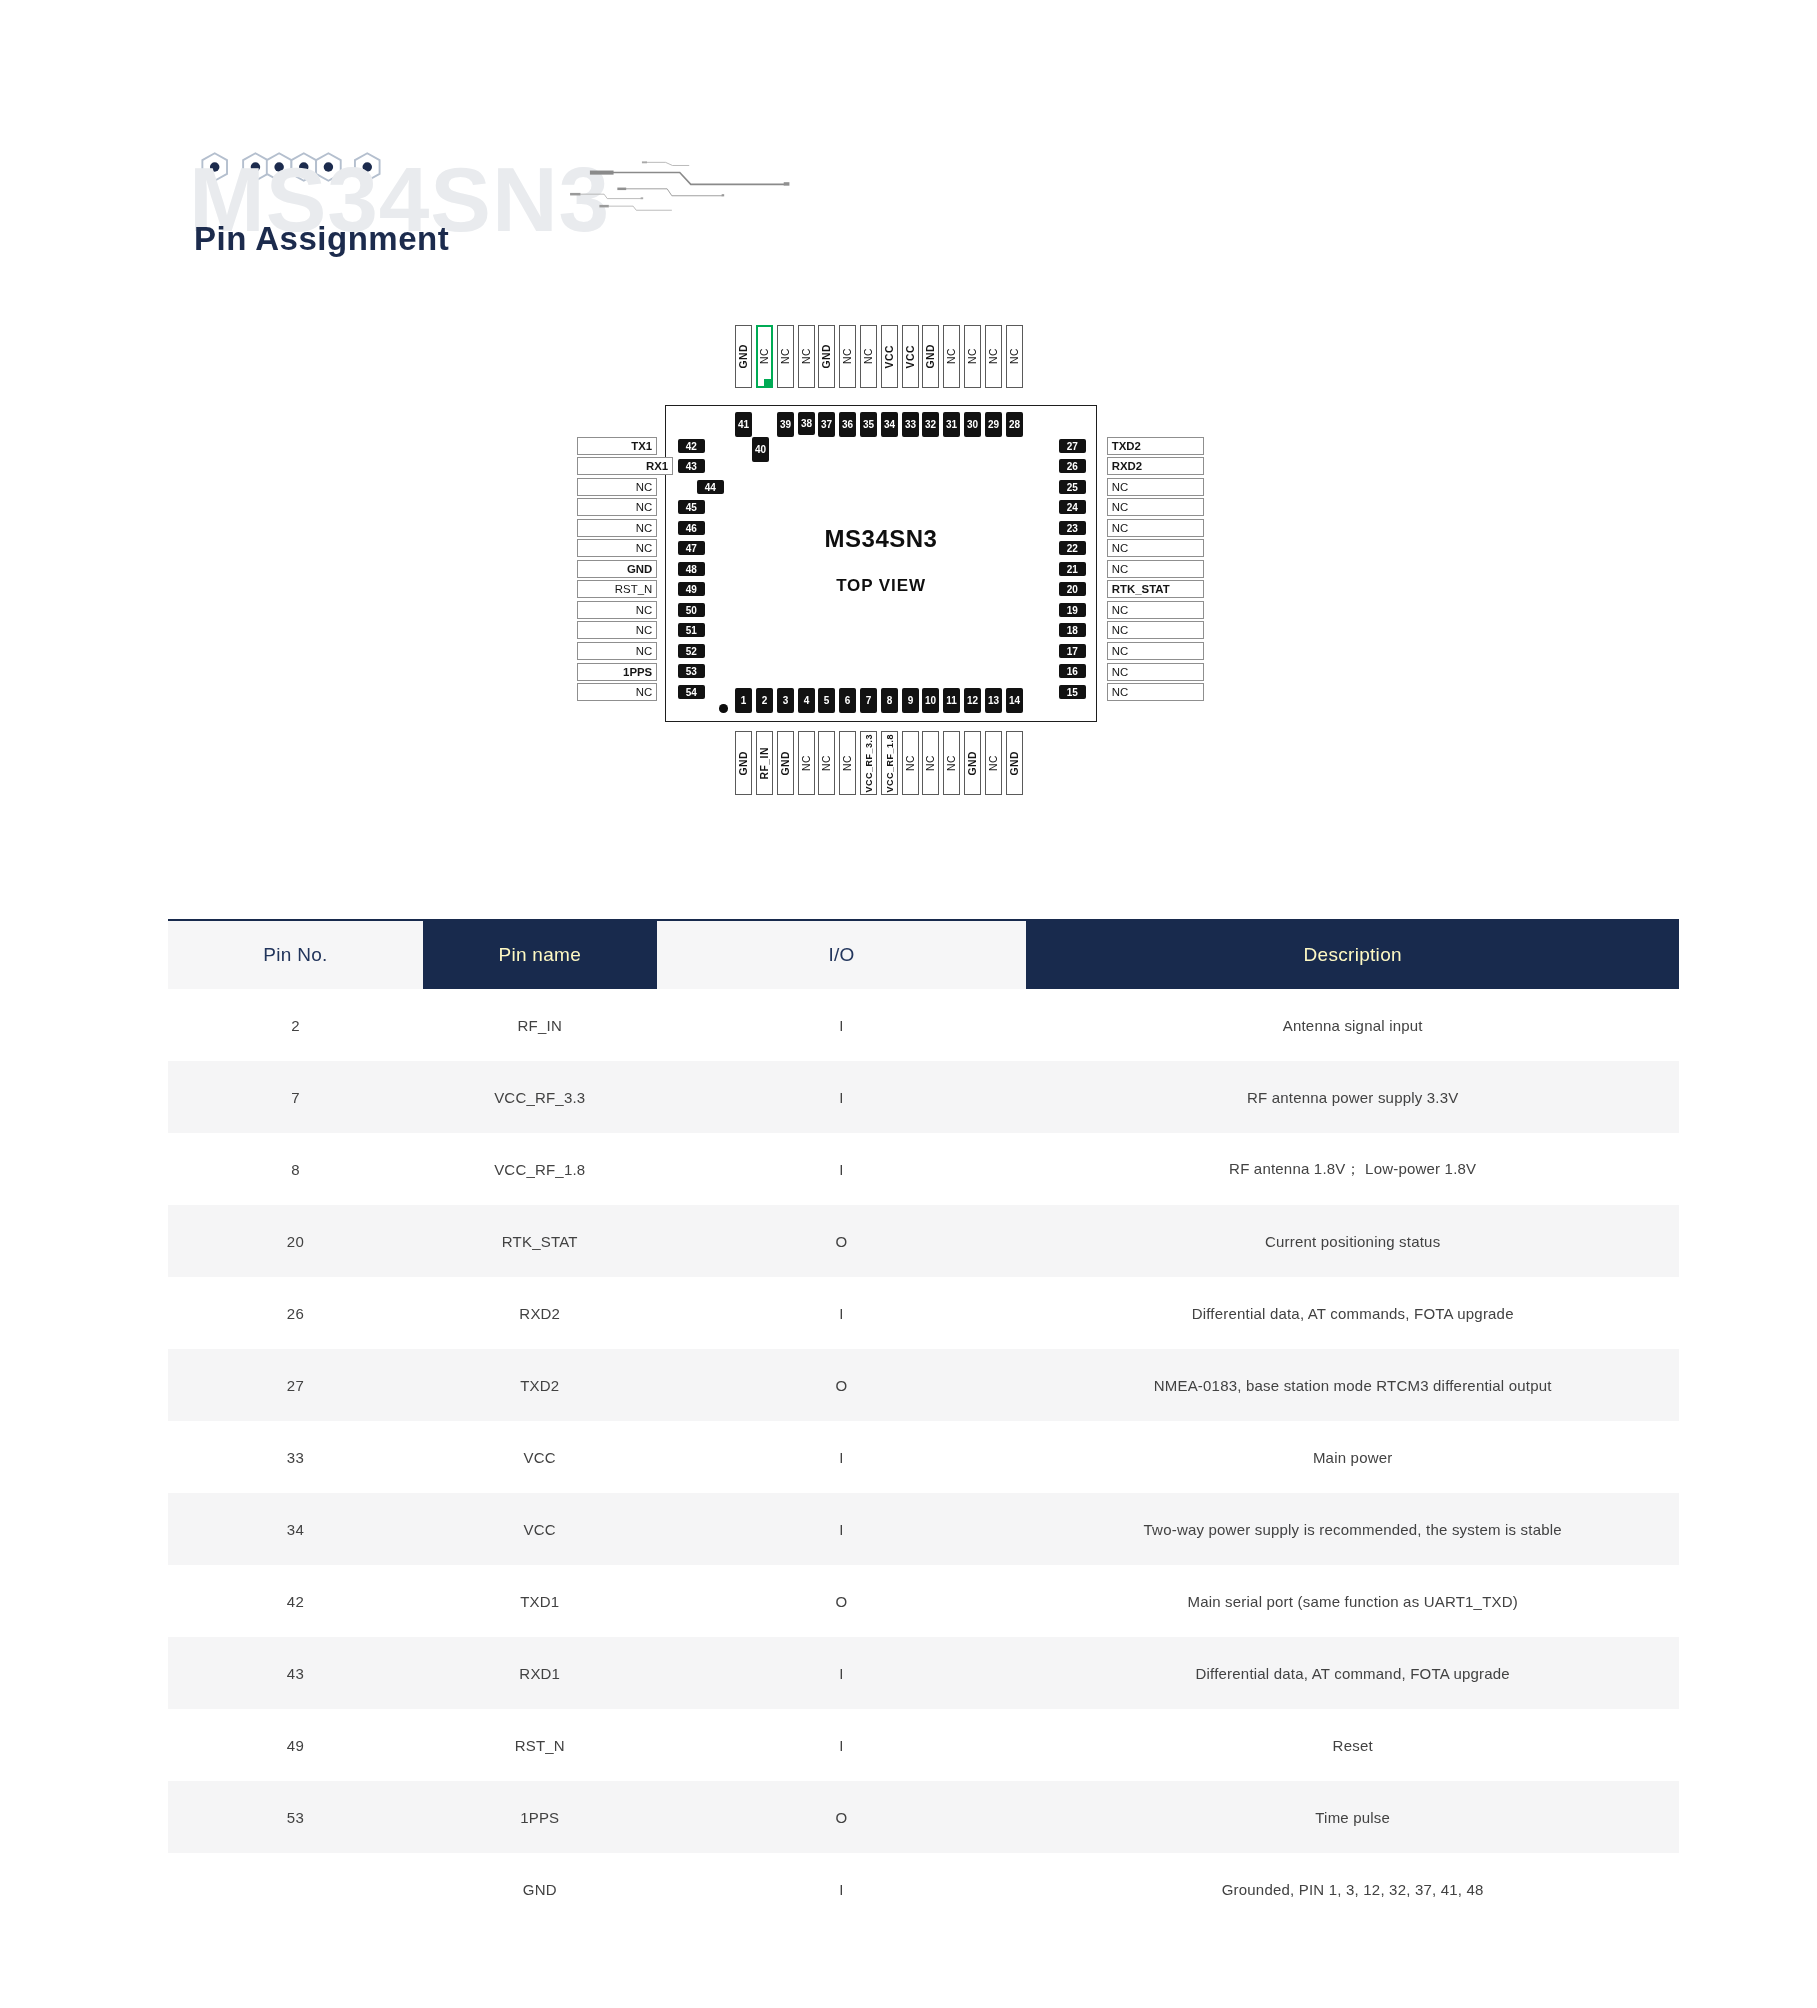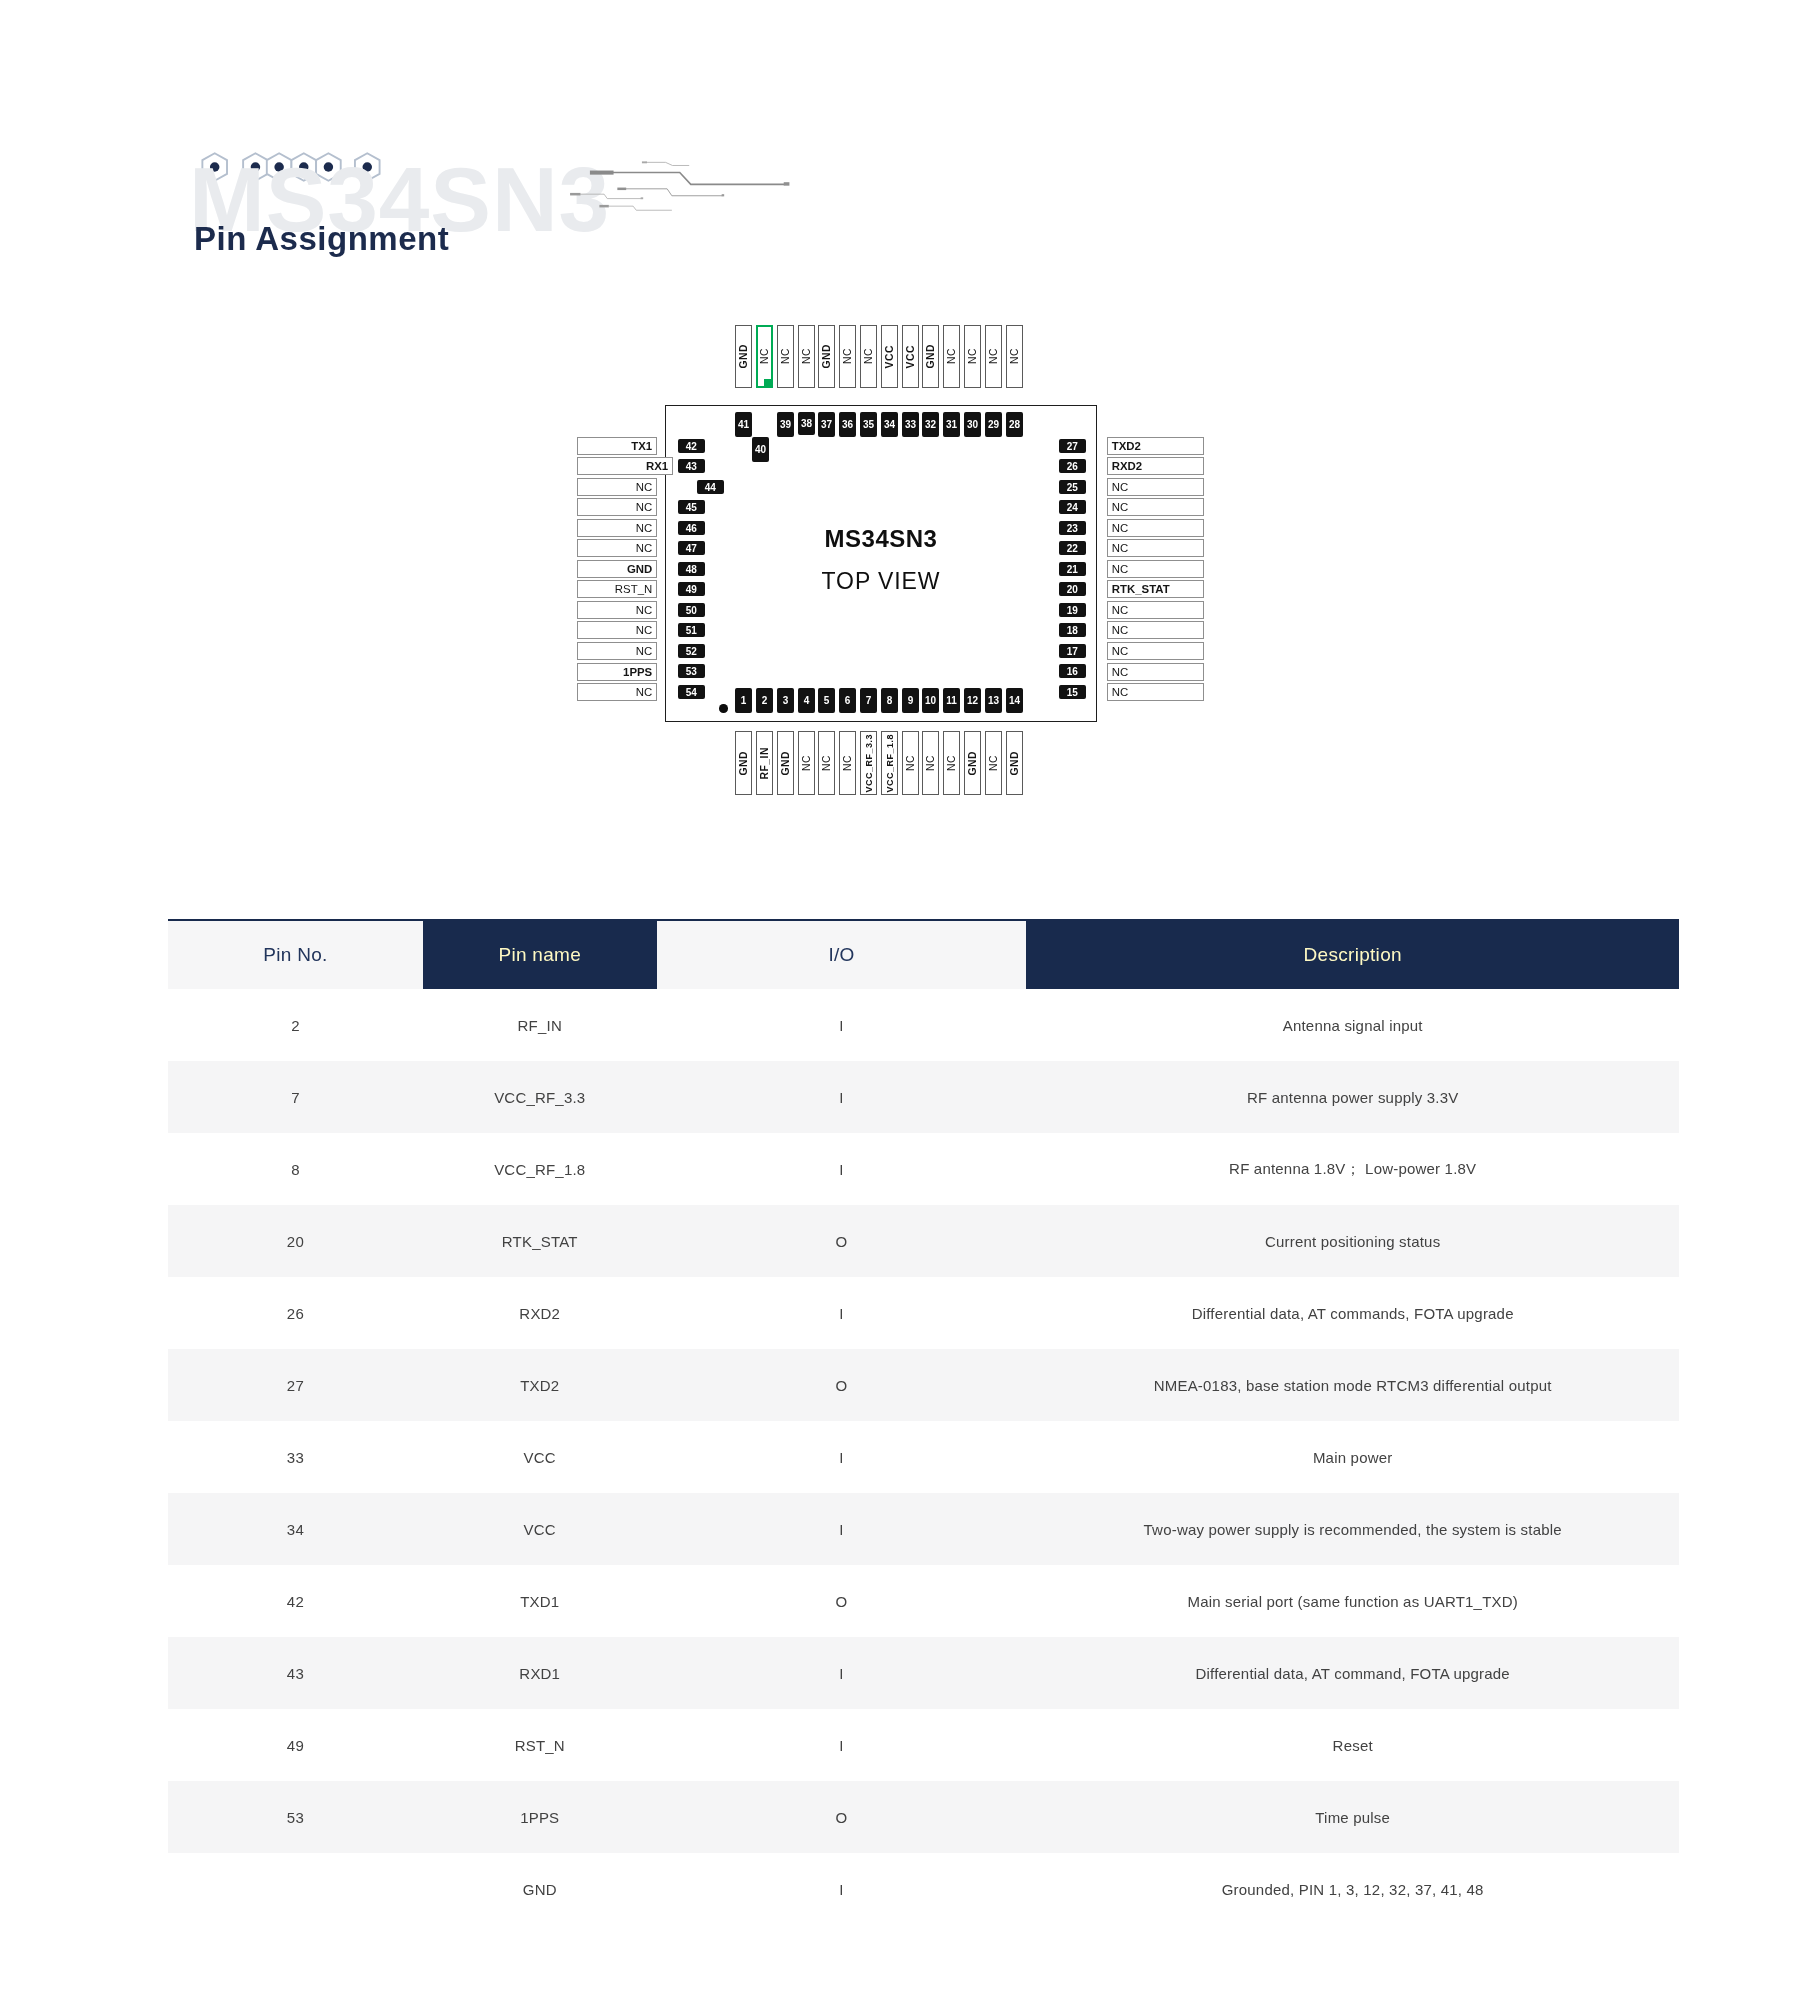--- a/index.html
+++ b/index.html
@@ -21,21 +21,21 @@
   
   .chip-wrap{position:absolute;left:577px;top:325px;width:627px;height:473px;}
   .chip-body{
     position:absolute;left:88px;top:80px;width:432px;height:317px;
     border:1.9px solid #1e1e1e;box-sizing:border-box;background:#fff;
   }
   .chip-center{
     position:absolute;left:0;right:0;top:119px;text-align:center;color:#0f0f0f;
   }
   .chip-name{font-size:24px;font-weight:bold;letter-spacing:0.5px;}
-  .chip-view{font-size:23px;margin-top:15px;letter-spacing:0.9px;}
+  .chip-view{font-size:17px;margin-top:23px;letter-spacing:0.9px;font-weight:bold;}
   .plabel{
     position:absolute;background:#fff;border:1.9px solid #5a5a5a;box-sizing:border-box;
     display:flex;align-items:center;justify-content:center;
     font-size:10.4px;color:#161616;
   }
   .hlab{border:1.9px solid #8f8f8f;font-size:11.4px;}
   .lab-r{justify-content:flex-end;padding-right:3.8px;}
   .lab-l{justify-content:flex-start;padding-left:3.8px;}
   .b{font-weight:bold;}
   .hl{border:2.8px solid #00ab55;}

